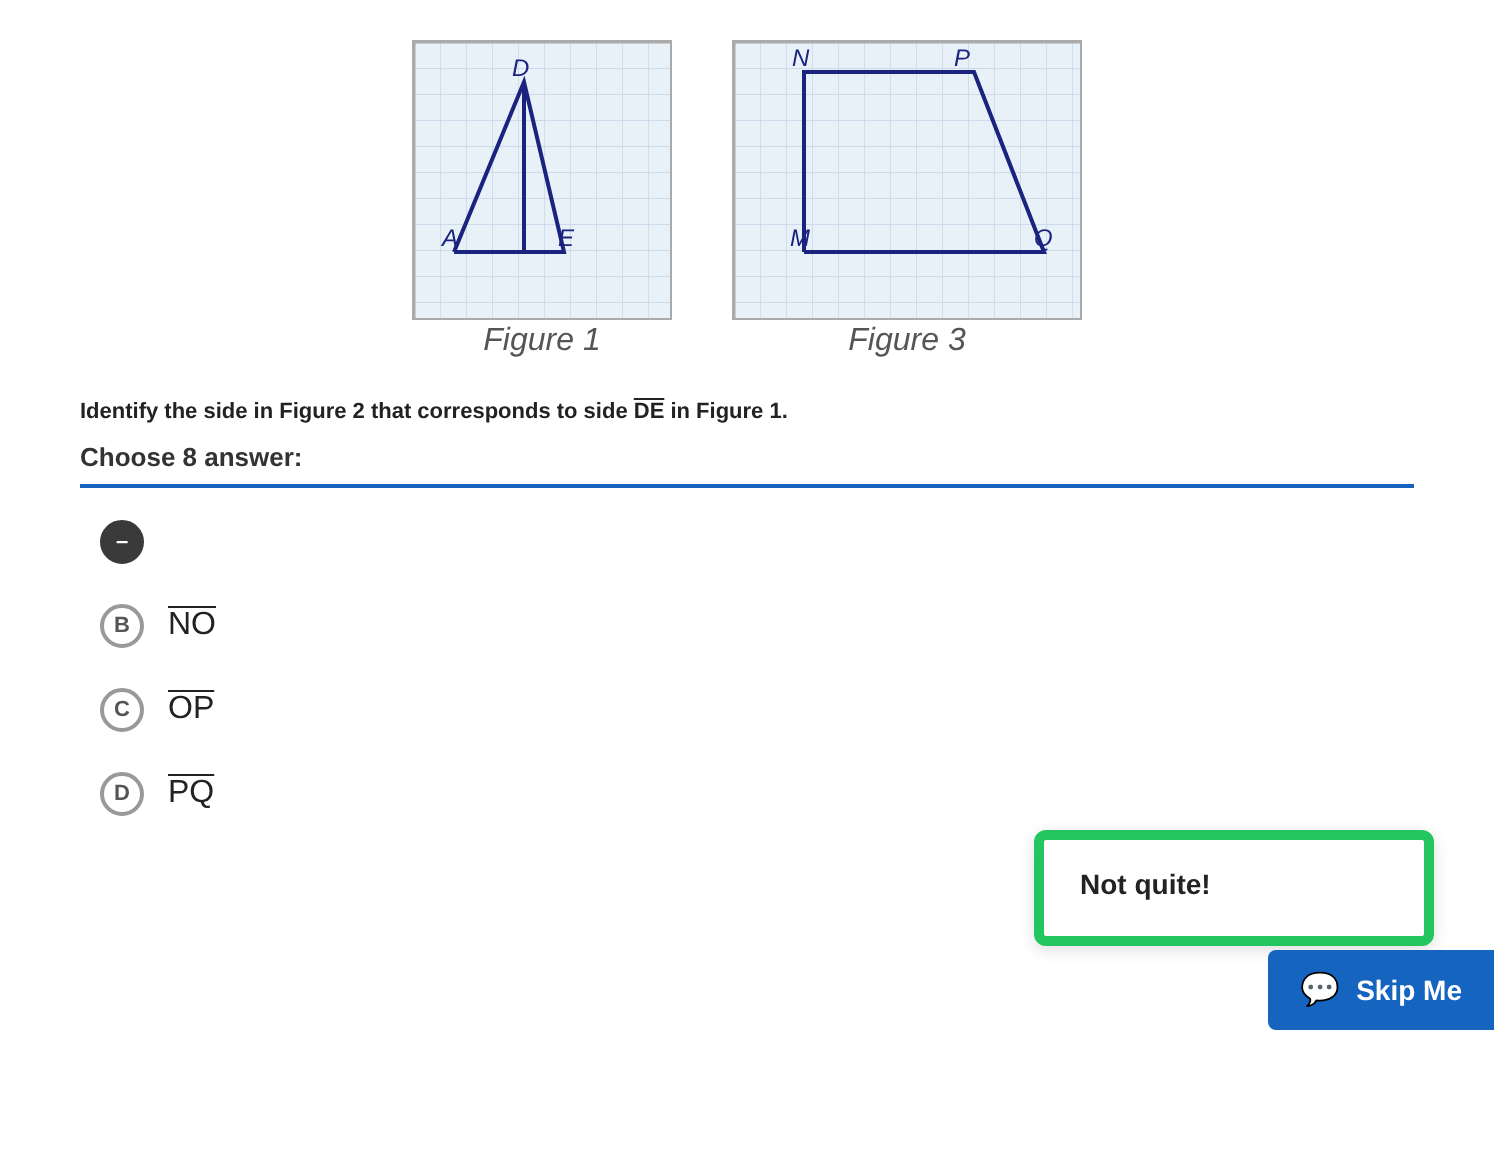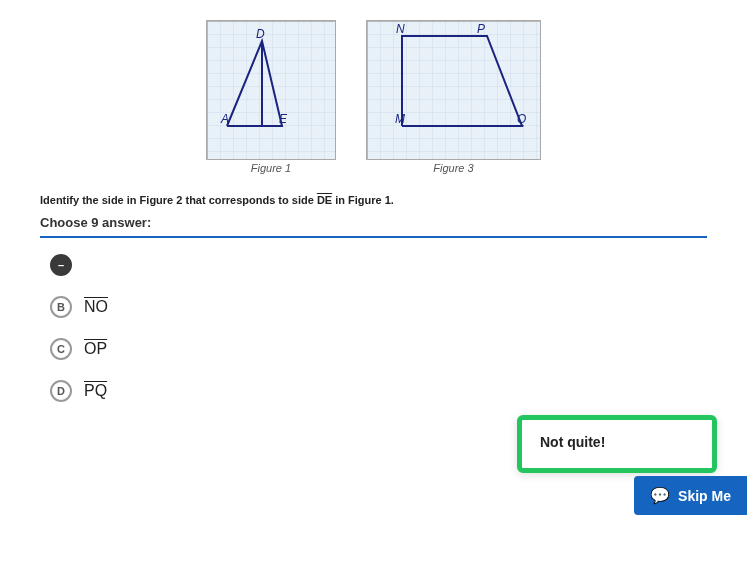--- a/index.html
+++ b/index.html
@@ -35,21 +35,21 @@
       position: relative;
     }
 
     .grid-canvas {
       border: 1.5px solid #aaa;
       background: #e8f0f8;
       position: relative;
     }
 
     .figure-label {
-      font-size: 11px;
+      font-size: 16px;
       color: #555;
       margin-top: 2px;
       font-style: italic;
     }
 
     
     .question-text {
       font-size: 11px;
       font-weight: 600;
       color: #222;
@@ -250,21 +250,21 @@
         <text x="150" y="102" font-size="12" fill="#1a237e" font-style="italic">Q</text>
       </svg>
       <span class="figure-label">Figure 3</span>
     </div>
   </div>
 
   <div class="question-text">
     <span>Identify the side in Figure 2 that corresponds to side </span><span class="overline">DE</span><span> in Figure 1.</span>
   </div>
 
-  <div class="choose-label">Choose 9 answer:</div>
+  <div class="choose-label">Choose 8 answer:</div>
 
   <div class="answer-options">
 
     <div class="answer-option">
       <div class="option-indicator selected-incorrect">–</div>
     </div>
 
     <div class="answer-option">
       <div class="option-indicator circle-b">
         <span>B</span>

